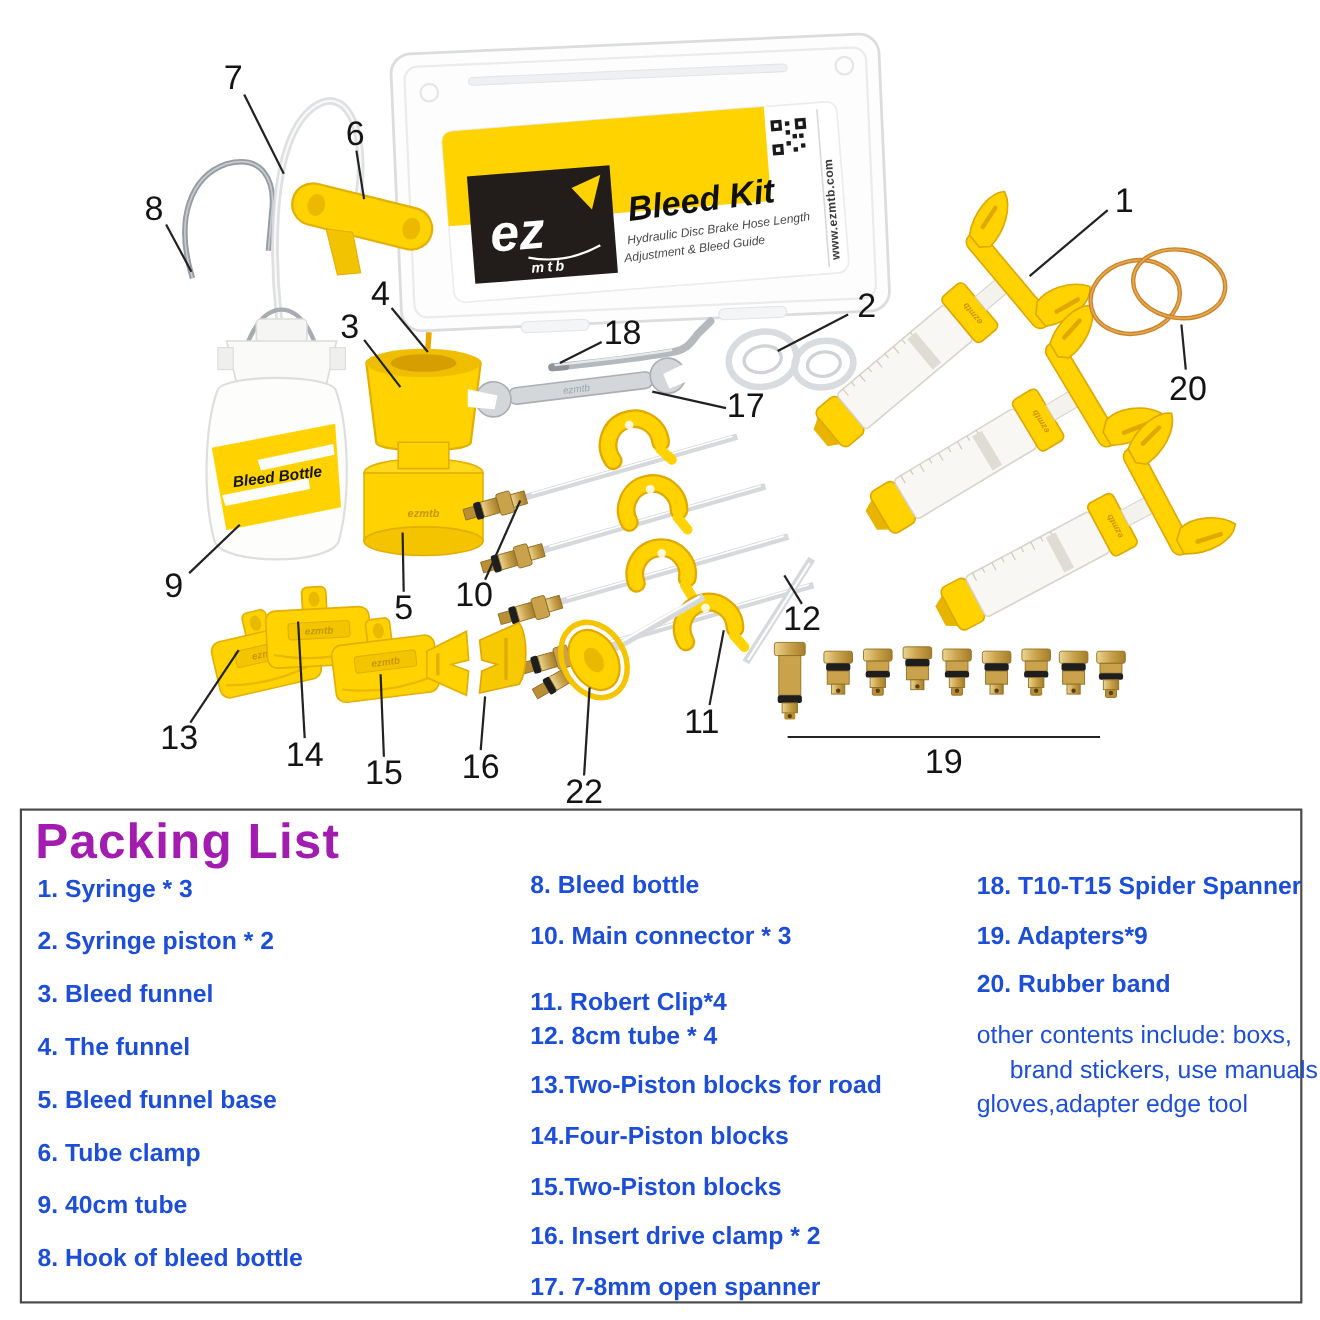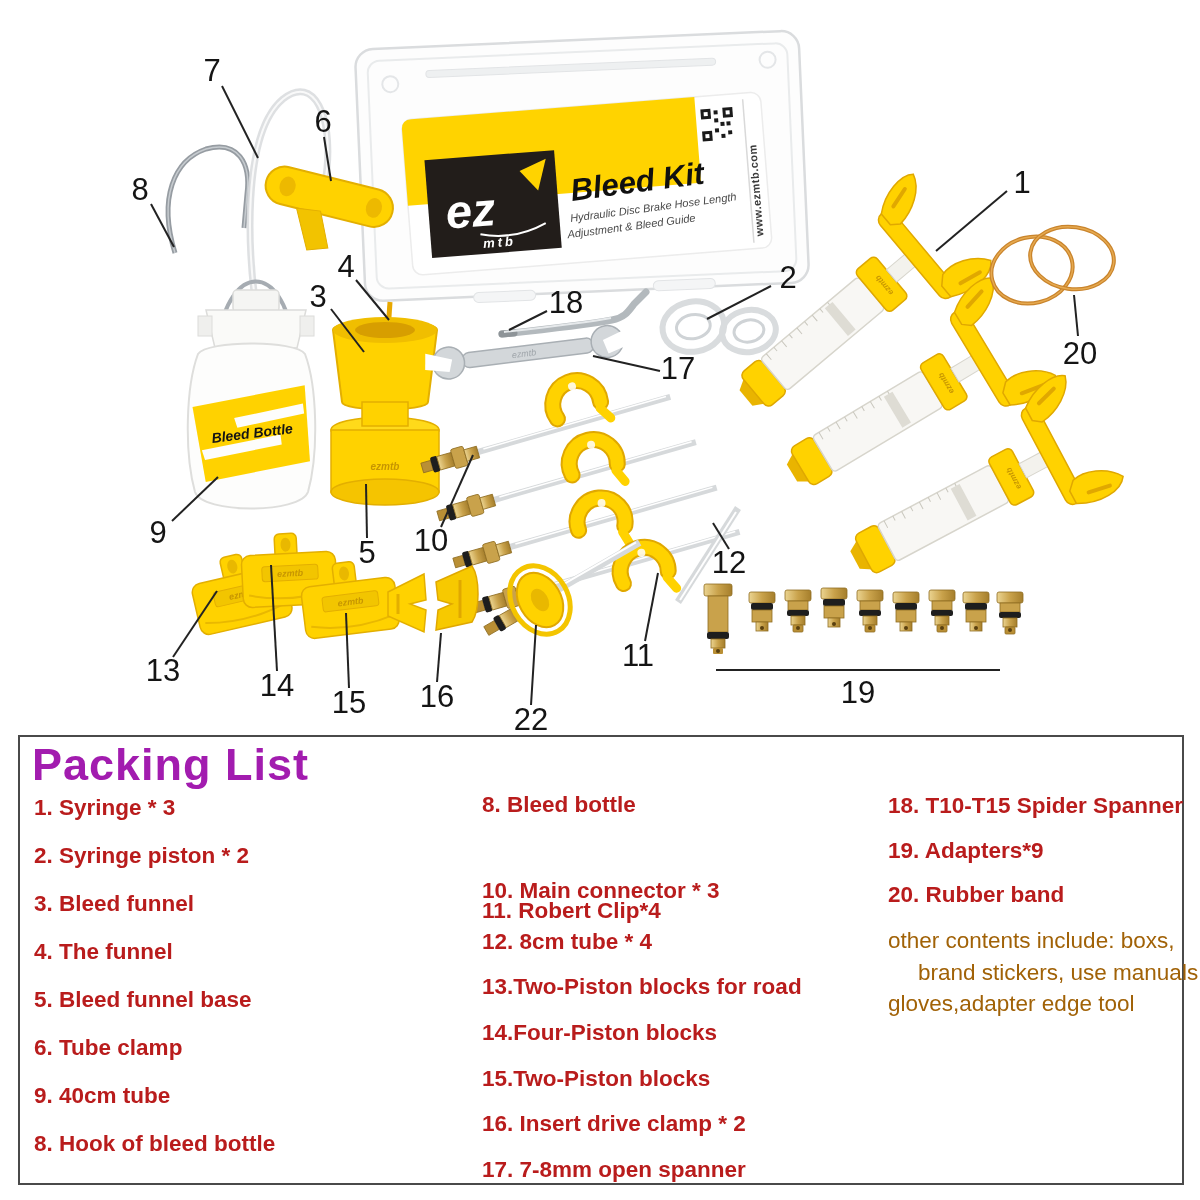--- a/index.html
+++ b/index.html
@@ -3,22 +3,22 @@
 <meta charset="utf-8">
 <style>
   html,body{margin:0;padding:0;background:#ffffff;}
   body{width:1200px;height:1200px;position:relative;font-family:"Liberation Sans","DejaVu Sans",sans-serif;overflow:hidden;}
   .stage{position:absolute;left:0;top:0;width:1200px;height:735px;}
   .stage svg{position:absolute;left:0;top:0;}
   .callout-num{font-family:"Liberation Sans","DejaVu Sans",sans-serif;font-size:31px;fill:#141414;text-anchor:middle;}
   .leader{stroke:#222;stroke-width:2;}
   .panel{position:absolute;left:18px;top:735px;width:1162px;height:446px;border:2px solid #4a4a4a;background:#fff;}
   .panel-title{position:absolute;left:12px;top:2px;font-size:45px;font-weight:700;color:#a21caf;letter-spacing:1px;}
-  .pl-item{position:absolute;transform:translateY(-50%);font-weight:bold;font-size:22.5px;color:#b91c1c;white-space:nowrap;}
-  .pl-note{position:absolute;transform:translateY(-50%);font-weight:400;font-size:22.5px;color:#a16207;white-space:nowrap;}
+  .pl-item{position:absolute;transform:translateY(-50%);font-weight:bold;font-size:22.5px;color:#1d4ed8;white-space:nowrap;}
+  .pl-note{position:absolute;transform:translateY(-50%);font-weight:400;font-size:22.5px;color:#1d4ed8;white-space:nowrap;}
 </style>
 </head>
 <body>
 
 <div class="stage">
 <svg width="1200" height="735" viewBox="0 0 1200 735">
   <defs>
     <linearGradient id="brassGrad" x1="0" y1="0" x2="1" y2="0">
       <stop offset="0" stop-color="#EBD491"></stop>
           <stop offset="0.5" stop-color="#C9A24B"></stop>
@@ -318,21 +318,21 @@
       <div class="pl-item" style="left: 14px; top: 119px;">2. Syringe piston * 2</div>
       <div class="pl-item" style="left: 14px; top: 167px;">3. Bleed funnel</div>
       <div class="pl-item" style="left: 14px; top: 215px;">4. The funnel</div>
       <div class="pl-item" style="left: 14px; top: 263px;">5. Bleed funnel base</div>
       <div class="pl-item" style="left: 14px; top: 311px;">6. Tube clamp</div>
       <div class="pl-item" style="left: 14px; top: 359px;">9. 40cm tube</div>
       <div class="pl-item" style="left: 14px; top: 407px;">8. Hook of bleed bottle</div>
     </div>
   <div id="col2">
       <div class="pl-item" style="left: 462px; top: 68px;">8.  Bleed bottle</div>
-      <div class="pl-item" style="left: 462px; top: 113.6px; margin-top: 40px;">10. Main connector * 3</div>
+      <div class="pl-item" style="left: 462px; top: 113.6px;">10. Main connector * 3</div>
       <div class="pl-item" style="left: 462px; top: 174px;">11. Robert Clip*4</div>
       <div class="pl-item" style="left: 462px; top: 204.8px;">12. 8cm tube * 4</div>
       <div class="pl-item" style="left: 462px; top: 250.4px;">13.Two-Piston blocks for road</div>
       <div class="pl-item" style="left: 462px; top: 296px;">14.Four-Piston blocks</div>
       <div class="pl-item" style="left: 462px; top: 341.6px;">15.Two-Piston blocks</div>
       <div class="pl-item" style="left: 462px; top: 387.2px;">16. Insert drive clamp * 2</div>
       <div class="pl-item" style="left: 462px; top: 432.8px;">17. 7-8mm open spanner</div>
     </div>
   <div id="col3">
       <div class="pl-item" style="left: 868px; top: 69px;">18. T10-T15 Spider Spanner</div>

